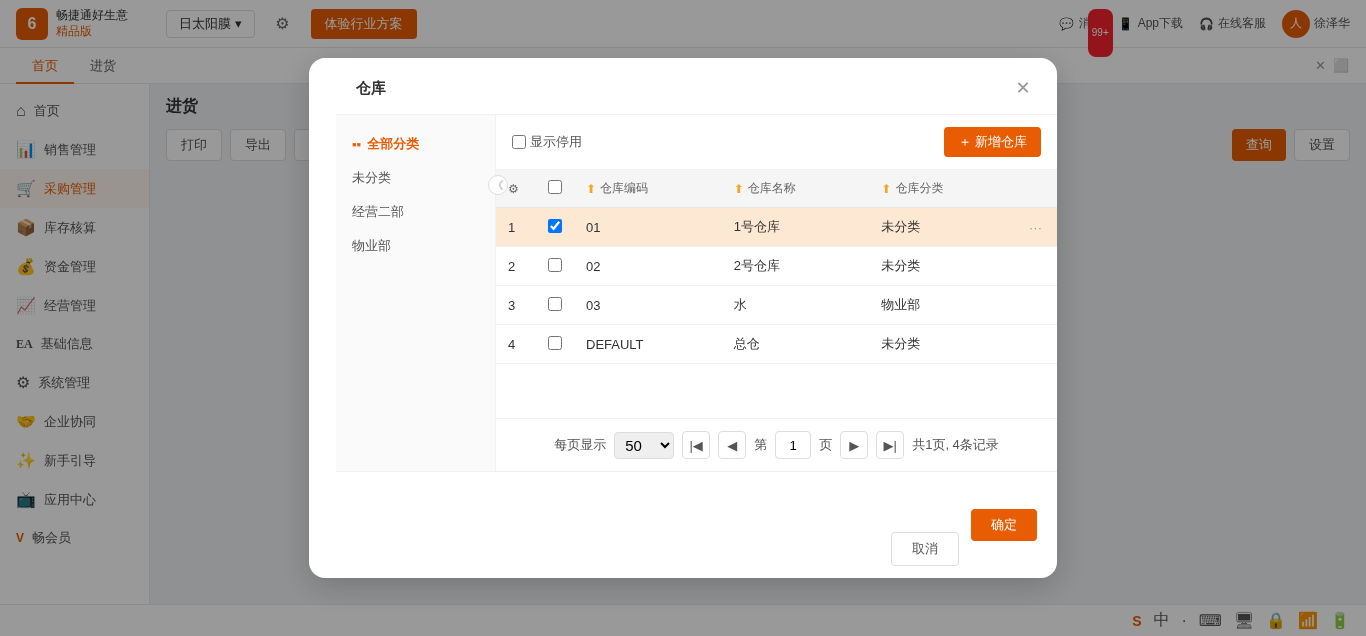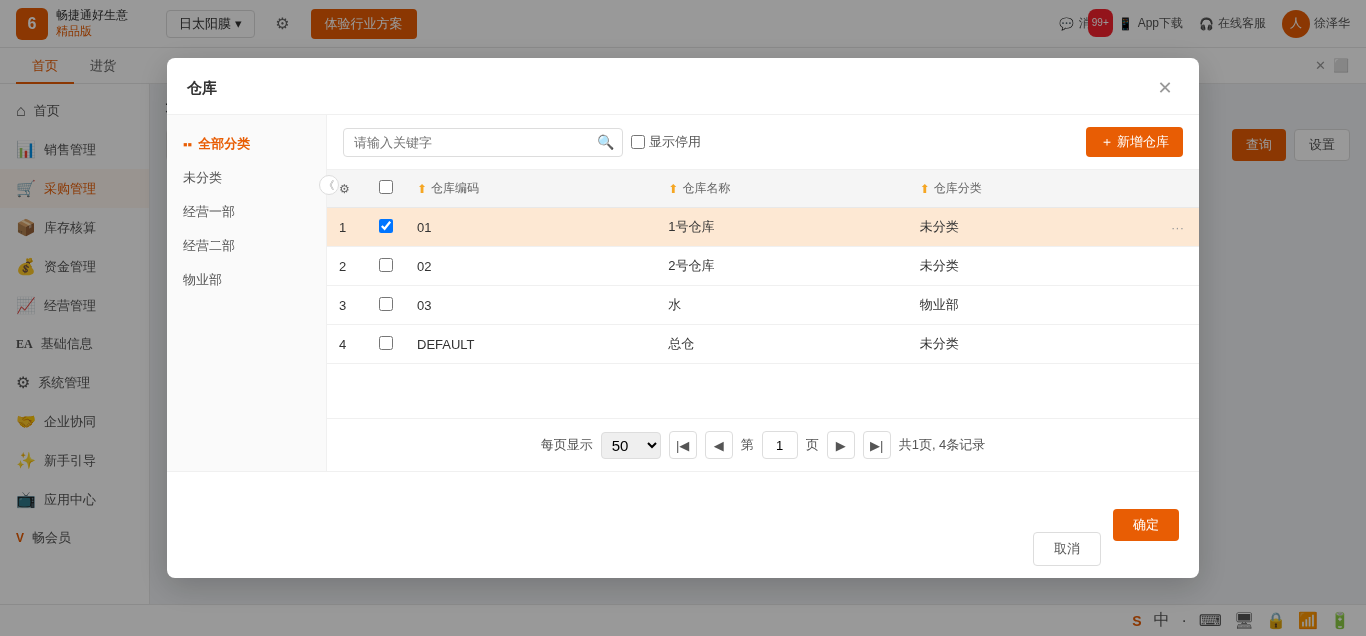--- a/index.html
+++ b/index.html
@@ -68,21 +68,21 @@
     }
     .header-right-item {
       display: flex; align-items: center; gap: 4px;
       font-size: 12px; color: #555; cursor: pointer;
       position: relative;
     }
     .badge-99 {
       background: #f5222d;
       color: #fff;
       font-size: 10px;
-      padding: 6px 4px;
+      padding: 16px 4px;
       border-radius: 8px;
       position: absolute;
       top: -6px; right: -10px;
       line-height: 16px;
     }
     .user-avatar {
       width: 28px; height: 28px;
       border-radius: 50%;
       background: #e85d04;
       color: #fff;
@@ -164,28 +164,29 @@
     .overlay {
       position: fixed; top: 0; left: 0; right: 0; bottom: 0;
       background: rgba(0,0,0,0.4);
       z-index: 100;
       display: flex; align-items: center; justify-content: center;
     }
 
     
     .modal {
       background: #fff;
-      border-radius: 8px;
-      width: 1032px;
+      border-radius: 16px;
+      width: 748px;
       min-height: 520px;
       max-height: 580px;
       display: flex;
       flex-direction: column;
       box-shadow: 0 8px 32px rgba(0,0,0,0.2);
       position: relative;
+      padding-left: 27px;
     }
     .modal-header {
       display: flex; align-items: center; justify-content: space-between;
       padding: 16px 20px 12px;
       border-bottom: 1px solid #f0f0f0;
     }
     .modal-title { font-size: 15px; font-weight: bold; color: #333; }
     .modal-close {
       background: none; border: none; cursor: pointer;
       font-size: 18px; color: #999;
@@ -476,34 +477,29 @@
     </div>
 
     <div class="modal-body">
 
       <div class="modal-sidebar" style="position:relative;">
         <div class="modal-sidebar-header">
           <span>▪▪</span>
           <span>全部分类</span>
         </div>
         <div class="modal-sidebar-item">未分类</div>
-        <div class="modal-sidebar-item">经营一部</div>
         <div class="modal-sidebar-item">经营二部</div>
         <div class="modal-sidebar-item">物业部</div>
 
         <div class="modal-sidebar-collapse">《</div>
       </div>
 
       <div class="modal-content">
 
         <div class="modal-toolbar">
-          <div class="search-input-wrap">
-            <input class="search-input" type="text" placeholder="请输入关键字" style="">
-            <span class="search-icon">🔍</span>
-          </div>
           <label class="show-disabled-wrap">
             <input type="checkbox" class="checkbox" style="">
             <span>显示停用</span>
           </label>
           <button class="add-warehouse-btn">＋ 新增仓库</button>
         </div>
 
         <div class="modal-table-wrap">
           <table>
             <thead>

